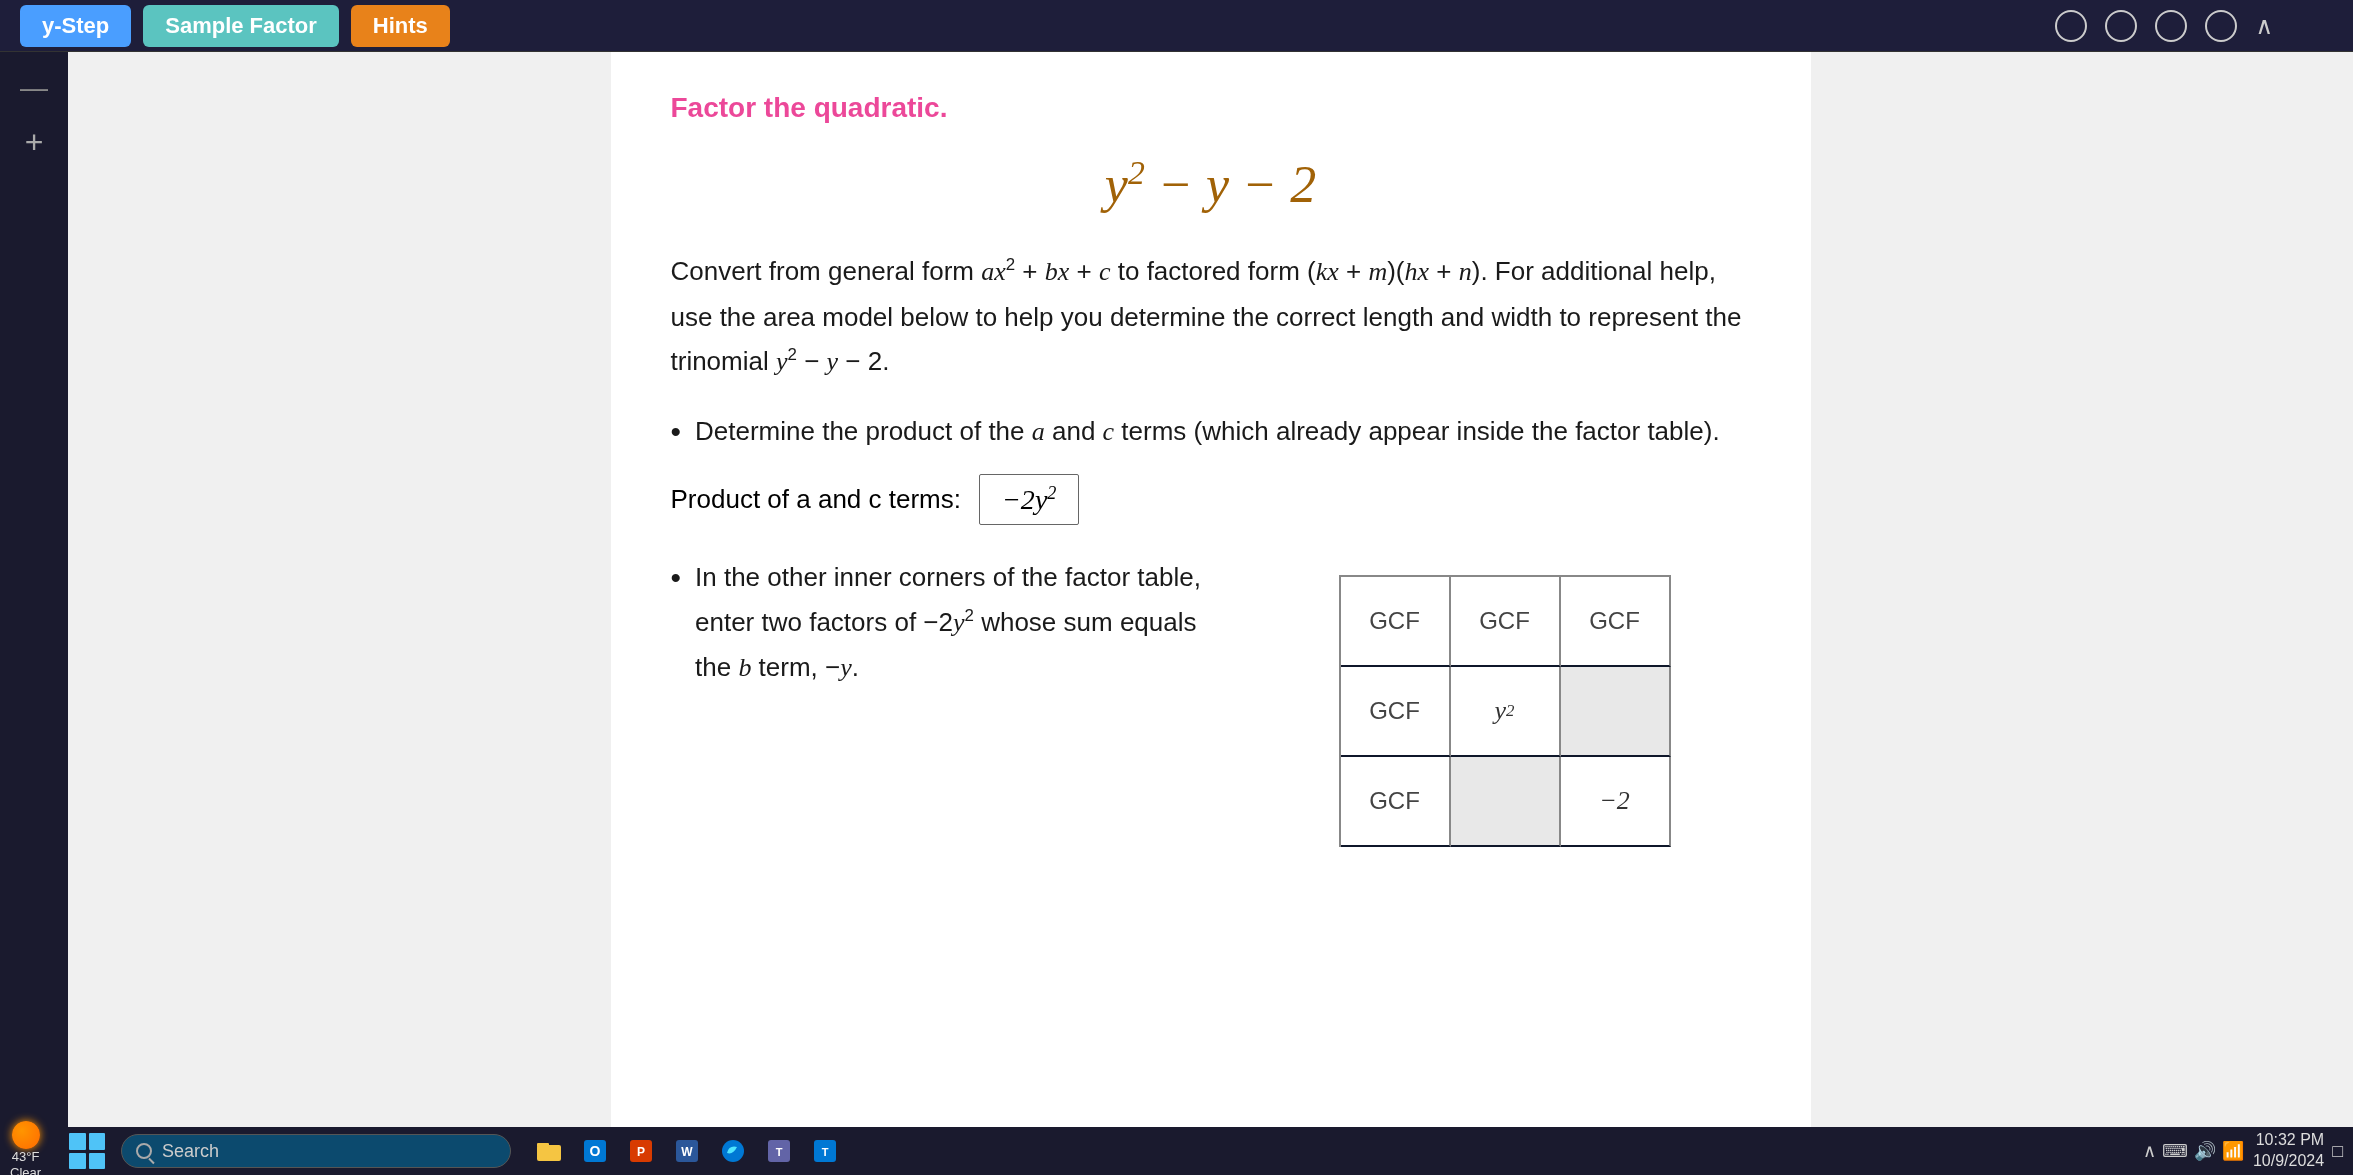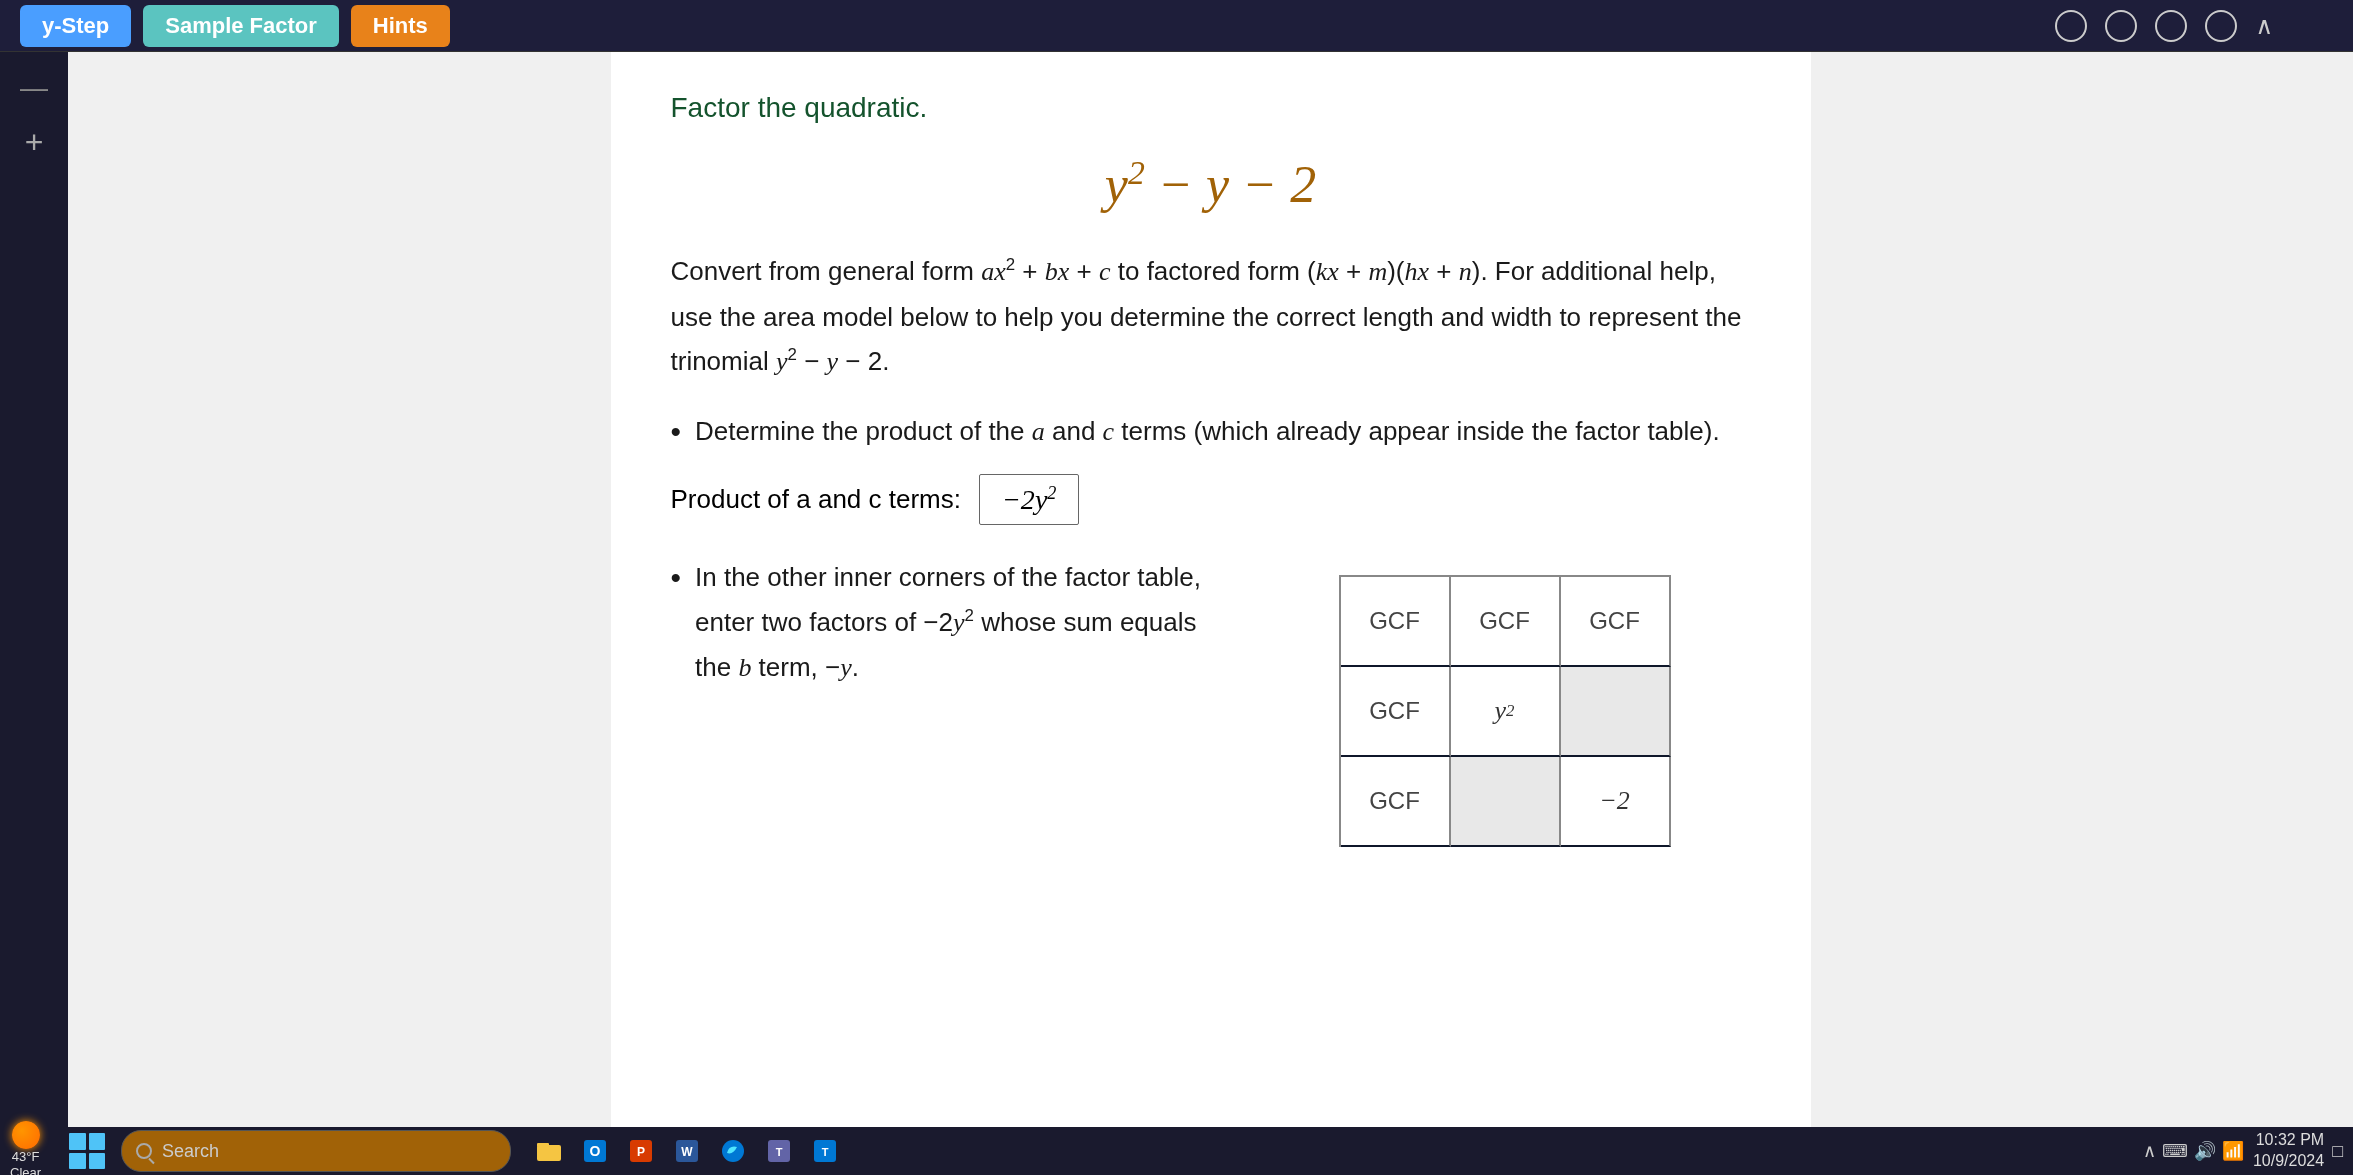--- a/index.html
+++ b/index.html
@@ -122,22 +122,22 @@
       background: white;
       margin: 0 auto;
       max-width: 1200px;
       padding: 40px 60px 60px 60px;
       height: 100%;
       overflow-y: auto;
     }
 
     .section-title {
       font-size: 28px;
-      font-weight: 400;
-      color: #14532d;
+      font-weight: 700;
+      color: #ec4899;
       margin-bottom: 30px;
     }
 
     .main-equation {
       text-align: center;
       font-size: 52px;
       font-style: italic;
       margin: 10px 0 35px 0;
       color: #a16207;
       font-family: 'Times New Roman', serif;
@@ -278,24 +278,24 @@
       cursor: pointer;
       margin: 0 8px;
     }
 
     .start-square {
       background: #4fc3f7;
       border-radius: 1px;
     }
 
     .search-bar {
-      background: #a16207;
+      background: #0c4a6e;
       border: 1px solid #555;
       border-radius: 20px;
-      height: 42px;
+      height: 34px;
       width: 390px;
       display: flex;
       align-items: center;
       padding: 0 14px;
       gap: 10px;
       cursor: pointer;
     }
 
     .search-icon-circle {
       width: 16px;

